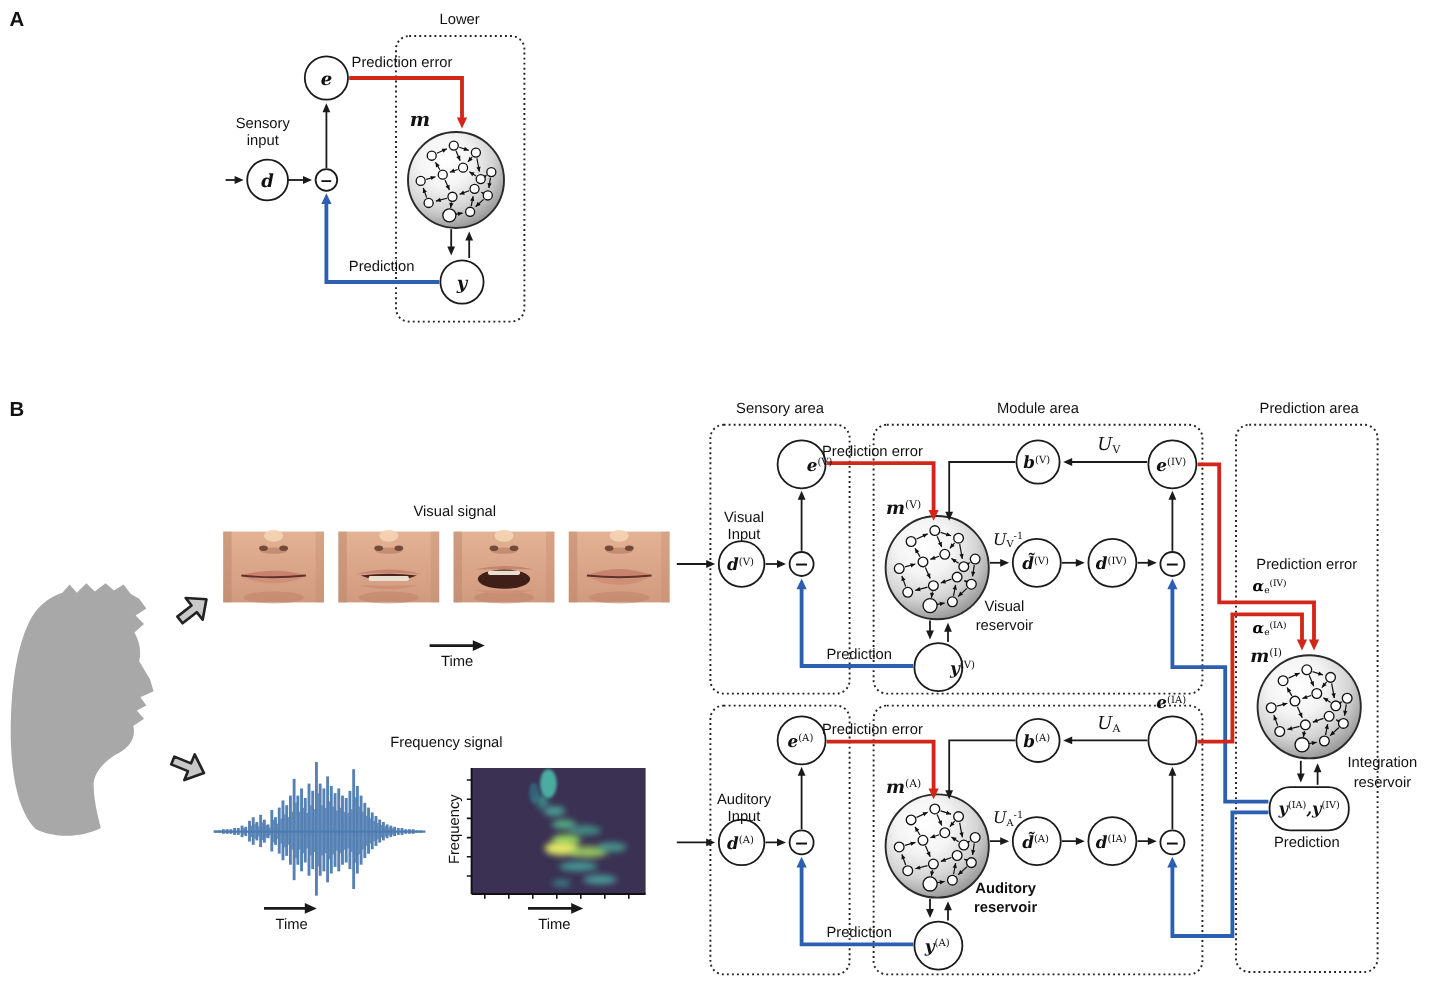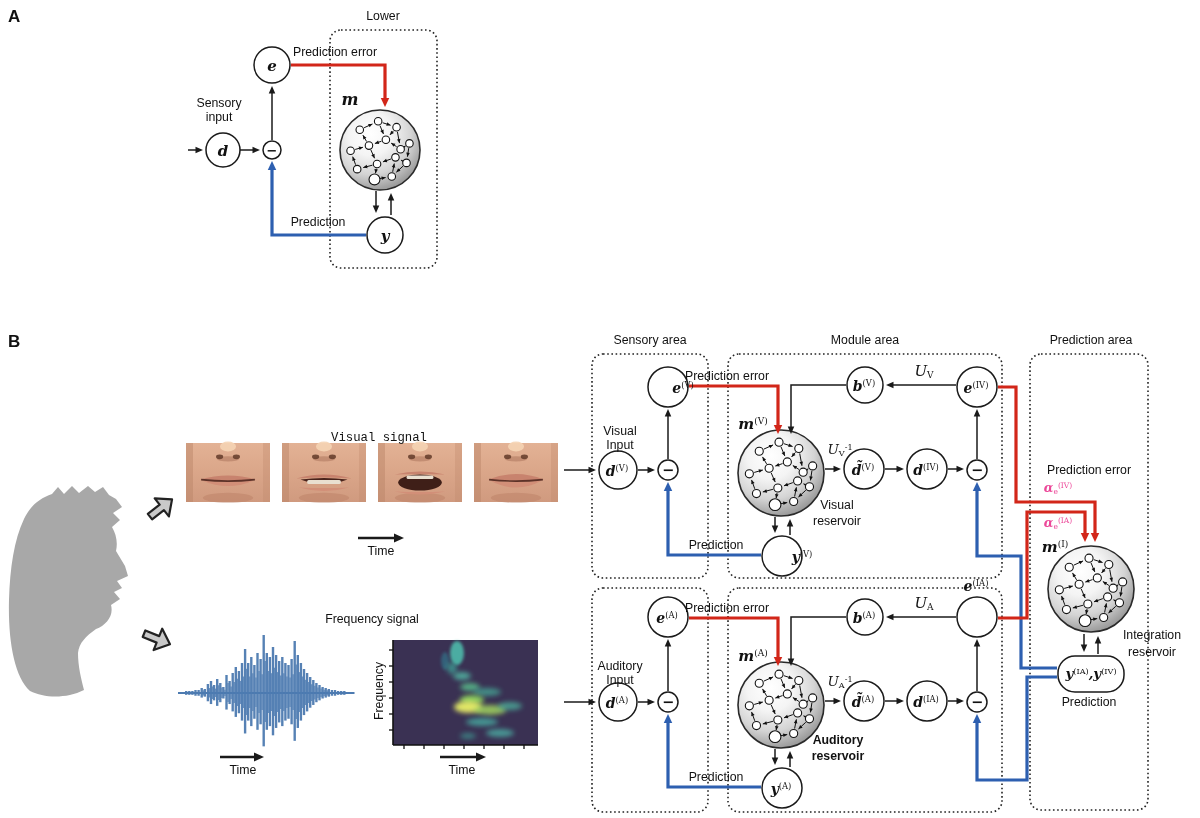--- a/index.html
+++ b/index.html
@@ -11,21 +11,21 @@
       transform:translate(-50%,-50%);}
   .tl.bold{font-weight:bold;}
   .tl.panel{font-size:17px;font-weight:bold;transform:none;}
   .tl.rot{transform:translate(-50%,-50%) rotate(-90deg);}
   .ml{position:absolute;white-space:nowrap;transform:translate(-50%,-50%);color:#111;
       font-family:"DejaVu Serif", serif;line-height:1;}
   .ml i.mb{font-weight:bold;font-style:italic;}
   .ml i.mp{font-weight:normal;font-style:italic;}
   .ml sub{font-size:0.60em;font-style:normal;vertical-align:-0.25em;}
   .ml sup{font-size:0.60em;font-style:normal;vertical-align:0.55em;}
-  .ml.red{color:#ec4899;}
+  .ml.red{color:#000000;}
 </style>
 </head>
 <body>
 
 <div id="canvas">
   <svg id="diagram" width="1200" height="818" viewBox="0 0 1200 818">
     <defs>
       <radialGradient id="ballGrad" cx="38%" cy="30%" r="78%">
         <stop offset="0%" stop-color="#ffffff"></stop>
         <stop offset="35%" stop-color="#f4f4f4"></stop>
@@ -713,21 +713,21 @@
       <div class="tl panel" style="left: 8px; top: 8px;">A</div>
       <div class="tl panel" style="left: 8px; top: 333px;">B</div>
       <div class="tl" style="left: 383px; top: 16px;">Lower</div>
       <div class="tl" style="left: 335px; top: 52px;">Prediction error</div>
       <div class="tl" style="left: 219px; top: 103px;">Sensory</div>
       <div class="tl" style="left: 219px; top: 117px;">input</div>
       <div class="tl" style="left: 318px; top: 222px;">Prediction</div>
       <div class="tl" style="left: 650px; top: 340px;">Sensory area</div>
       <div class="tl" style="left: 865px; top: 340px;">Module area</div>
       <div class="tl" style="left: 1091px; top: 340px;">Prediction area</div>
-      <div class="tl" style="left: 379px; top: 438px; font-family: Liberation Mono, monospace;">Visual signal</div>
+      <div class="tl" style="left: 379px; top: 426px;">Visual signal</div>
       <div class="tl" style="left: 381px; top: 551px;">Time</div>
       <div class="tl" style="left: 620px; top: 431px;">Visual</div>
       <div class="tl" style="left: 620px; top: 445px;">Input</div>
       <div class="tl" style="left: 727px; top: 376px;">Prediction error</div>
       <div class="tl" style="left: 837px; top: 505px;">Visual</div>
       <div class="tl" style="left: 837px; top: 521px;">reservoir</div>
       <div class="tl" style="left: 716px; top: 545px;">Prediction</div>
       <div class="tl" style="left: 372px; top: 619px;">Frequency signal</div>
       <div class="tl rot" style="left: 379px; top: 691px;">Frequency</div>
       <div class="tl" style="left: 243px; top: 770px;">Time</div>

